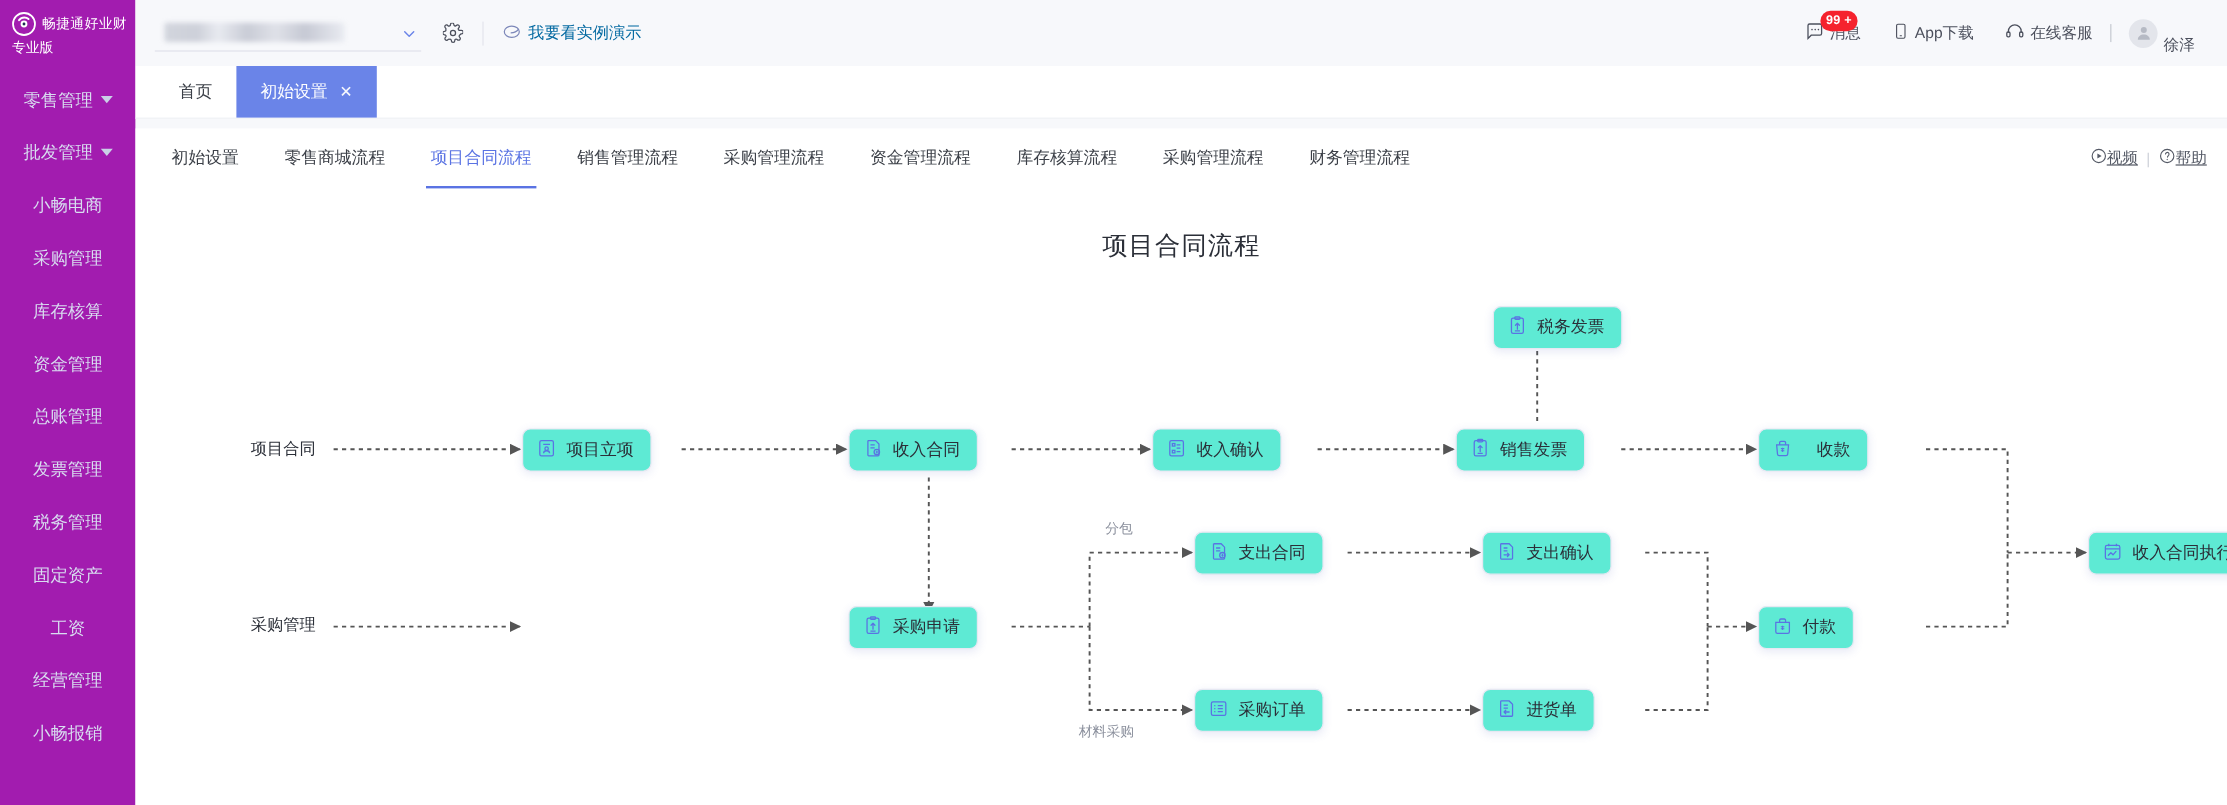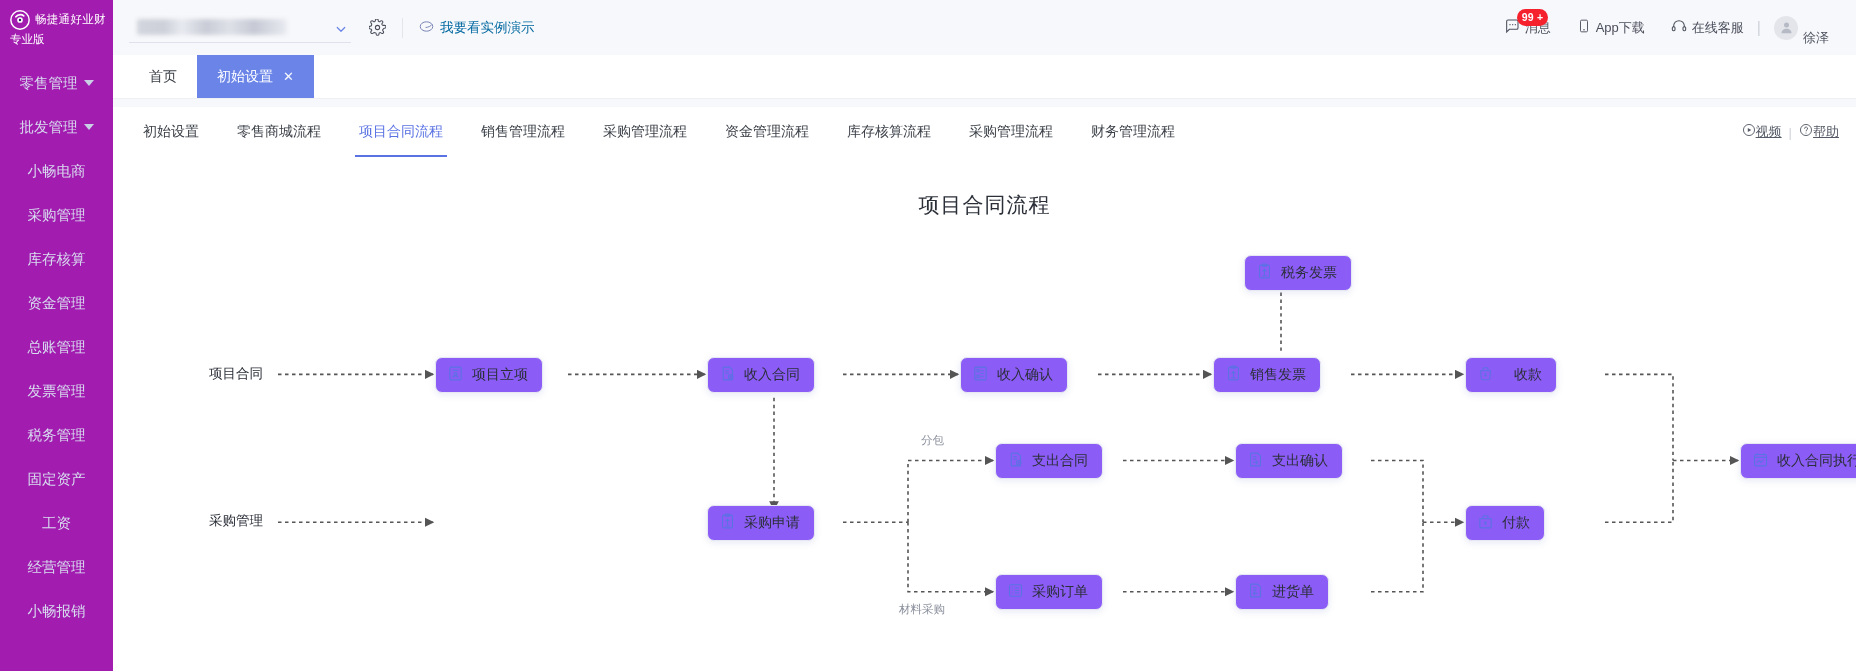--- a/index.html
+++ b/index.html
@@ -80,21 +80,21 @@
   .srl-sep { color:#d0d3da; }
 
   
   .canvas { position:relative; flex:1; overflow:hidden; }
   .flow-title { position:absolute; left:0; right:0; top:34px; text-align:center;
                 font-size:21px; color:#2b2f38; letter-spacing:1px; }
   .swim-label { position:absolute; font-size:13.5px; color:#2b2f38; white-space:nowrap; }
 
   .node {
     position:absolute; height:36px; display:flex; align-items:center; gap:8px;
-    padding:0 14px 0 11px; background:#8b5cf6; border:1px solid #e6e8f2; border-radius:7px;
+    padding:0 14px 0 11px; background:#5eead4; border:1px solid #e6e8f2; border-radius:7px;
     box-shadow:0 2px 7px rgba(90,105,190,.14); font-size:14px; color:#2b2f38;
     white-space:nowrap; cursor:pointer;
   }
   .node svg { flex:0 0 17px; }
   .edge-label { position:absolute; font-size:11.5px; color:#8a8f9c; white-space:nowrap; }
 
   svg.wires { position:absolute; inset:0; width:100%; height:100%; pointer-events:none; }
 </style>
 </head>
 <body>

